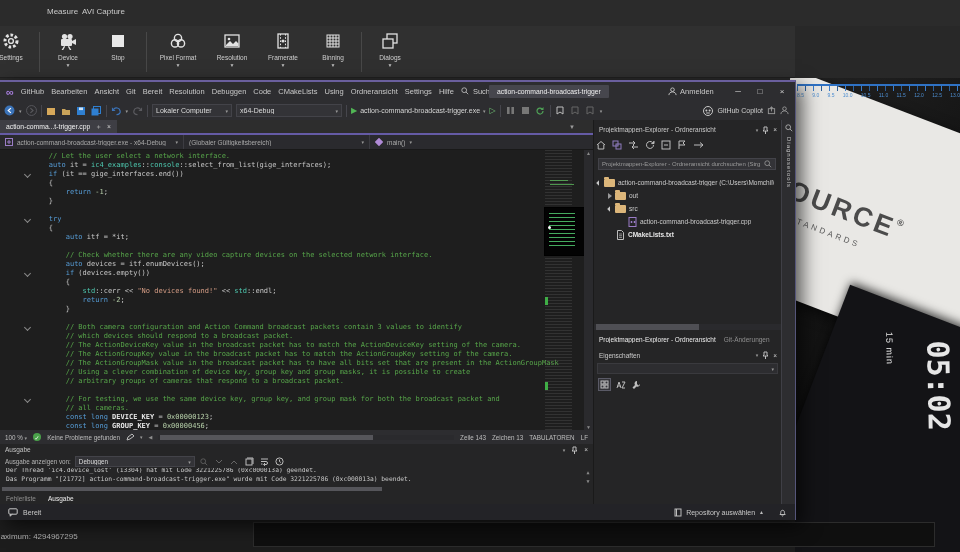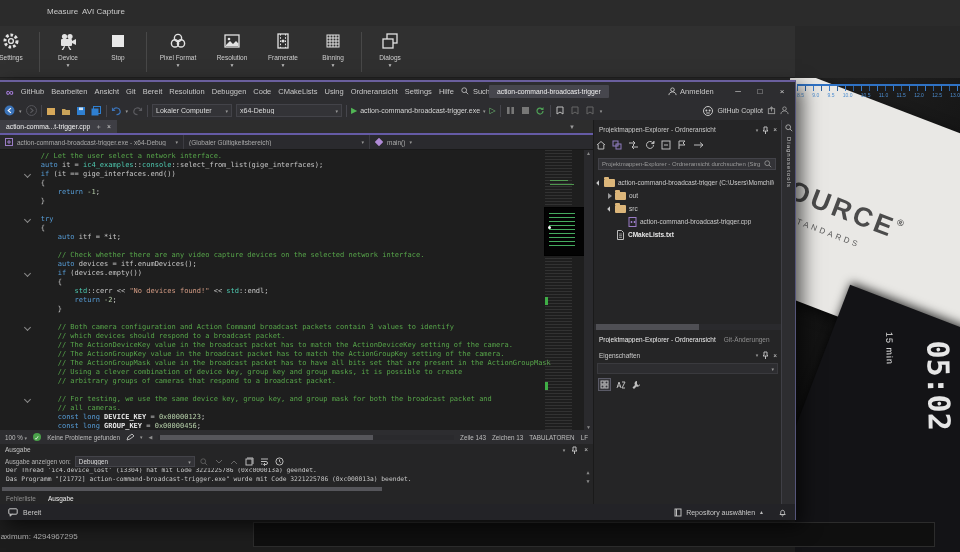--- a/index.html
+++ b/index.html
@@ -66,21 +66,21 @@
   .copilot{margin-left:auto;display:flex;align-items:center;gap:4px;color:#cfcfcf;}
   
   .tabrow{left:0;top:38px;width:593px;height:15px;background:#2d2d2d;border-bottom:2px solid #655ba6;
           display:flex;align-items:center;box-sizing:border-box;}
   .doc-tab{height:13px;background:#3e3e44;color:#f0f0f0;display:flex;align-items:center;gap:5px;
            padding:0 6px;font-size:6.8px;}
   .navbar{left:0;top:53px;width:593px;height:15px;background:#2a2a2e;border-bottom:1px solid #191919;
           display:flex;font-size:6.5px;color:#a9a9a9;box-sizing:border-box;}
   .nav-sec{display:flex;align-items:center;gap:4px;padding:0 5px;border-right:1px solid #3c3c42;box-sizing:border-box;}
   .code{left:0;top:68px;width:593px;height:280px;background:#1e1e1e;overflow:hidden;}
-  .codelines{position:absolute;left:24px;top:2px;white-space:pre;
+  .codelines{position:absolute;left:32px;top:2px;white-space:pre;
              font-family:"DejaVu Sans Mono",monospace;font-size:7px;line-height:9px;color:#c8c8c8;}
   .cl{height:9px;}
   .tCom{color:#57a64a;} .tKw{color:#569cd6;} .tNs{color:#4ec9b0;}
   .tStr{color:#d69d85;} .tNum{color:#b5cea8;} .tDef{color:#e6e6e6;font-weight:bold;}
   .fold{position:absolute;left:25px;width:4px;height:4px;border-left:1px solid #8a8a8a;
         border-bottom:1px solid #8a8a8a;transform:rotate(-45deg);}
   .minimap{position:absolute;left:545px;top:0;width:39px;height:280px;background:
      repeating-linear-gradient(180deg,rgba(110,110,110,.25) 0 1px,transparent 1px 3px);
      background-size:70% 100%;background-repeat:no-repeat;}
   .mgreen{position:absolute;width:22px;height:1px;background:rgba(90,180,90,.8);}

